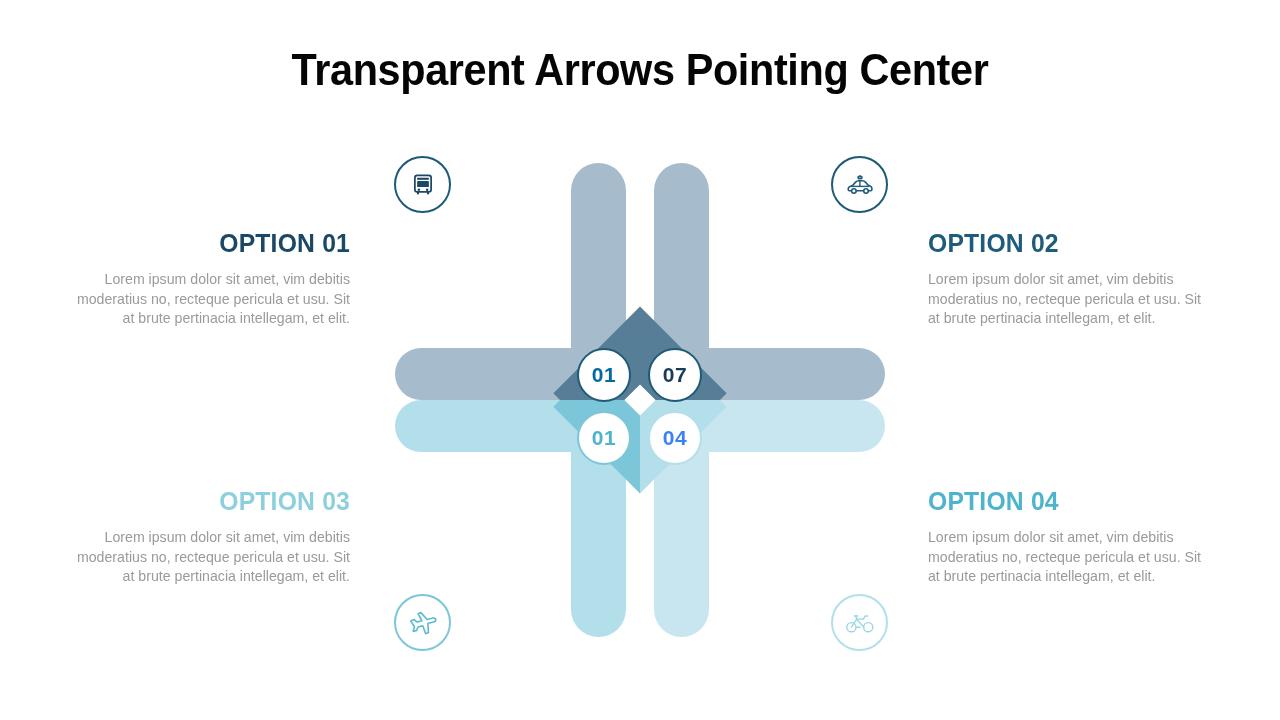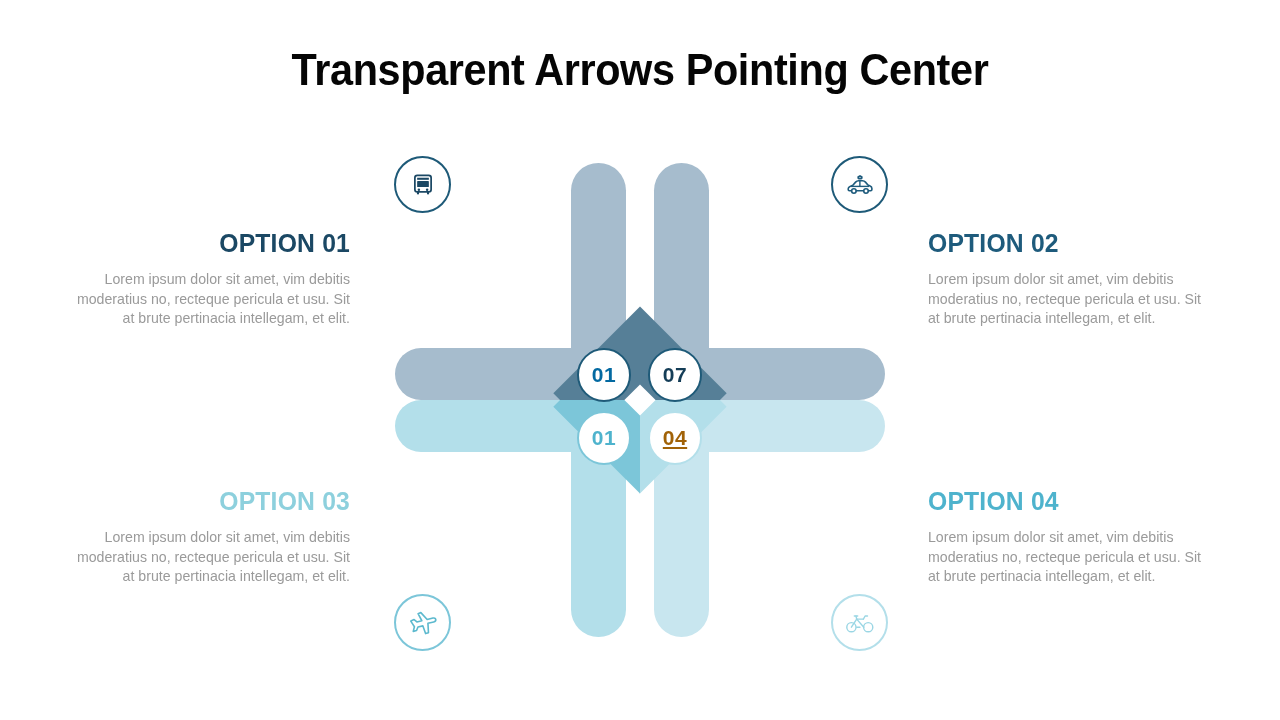--- a/index.html
+++ b/index.html
@@ -225,21 +225,21 @@
   <div class="quad q4">
     <div class="bar bar-v" style="background: rgb(200, 230, 239);"></div>
     <div class="bar bar-h" style="background: rgb(200, 230, 239);"></div>
     <div class="bar bar-d" style="background: rgb(179, 223, 234);"></div>
   </div>
 </div>
 
 <div class="num-circle nc1" style="color: #0369a1; border-color: rgb(30, 90, 120);">01</div>
 <div class="num-circle nc2" style="color: rgb(20, 61, 87); border-color: rgb(30, 90, 120);">07</div>
 <div class="num-circle nc3" style="color: rgb(78, 179, 205); border-color: rgb(124, 198, 217);">01</div>
-<div class="num-circle nc4" style="color: #a16207; border-color: rgb(179, 223, 234); text-decoration: underline;">04</div>
+<div class="num-circle nc4" style="color: #3b82f6; border-color: rgb(179, 223, 234);">04</div>
 
 <div class="icon-circle ic1" style="border-color: rgb(30, 90, 120);">
   <span>
     <svg width="26" height="26" viewBox="0 0 24 24" fill="none" stroke="#1b4864" stroke-width="1.6">
       <rect x="4.5" y="3.2" width="15" height="15.2" rx="2.2"></rect>
       <rect x="6.6" y="5.3" width="10.8" height="1.9" fill="#1b4864" stroke="none"></rect>
       <rect x="6.6" y="8.4" width="10.8" height="5.4" rx="0.5" fill="#1b4864" stroke="none"></rect>
       <circle cx="8.2" cy="16.3" r="1.15" fill="#1b4864" stroke="none"></circle>
       <circle cx="15.8" cy="16.3" r="1.15" fill="#1b4864" stroke="none"></circle>
       <rect x="6.4" y="18.4" width="1.9" height="2.2" fill="#1b4864" stroke="none"></rect>

